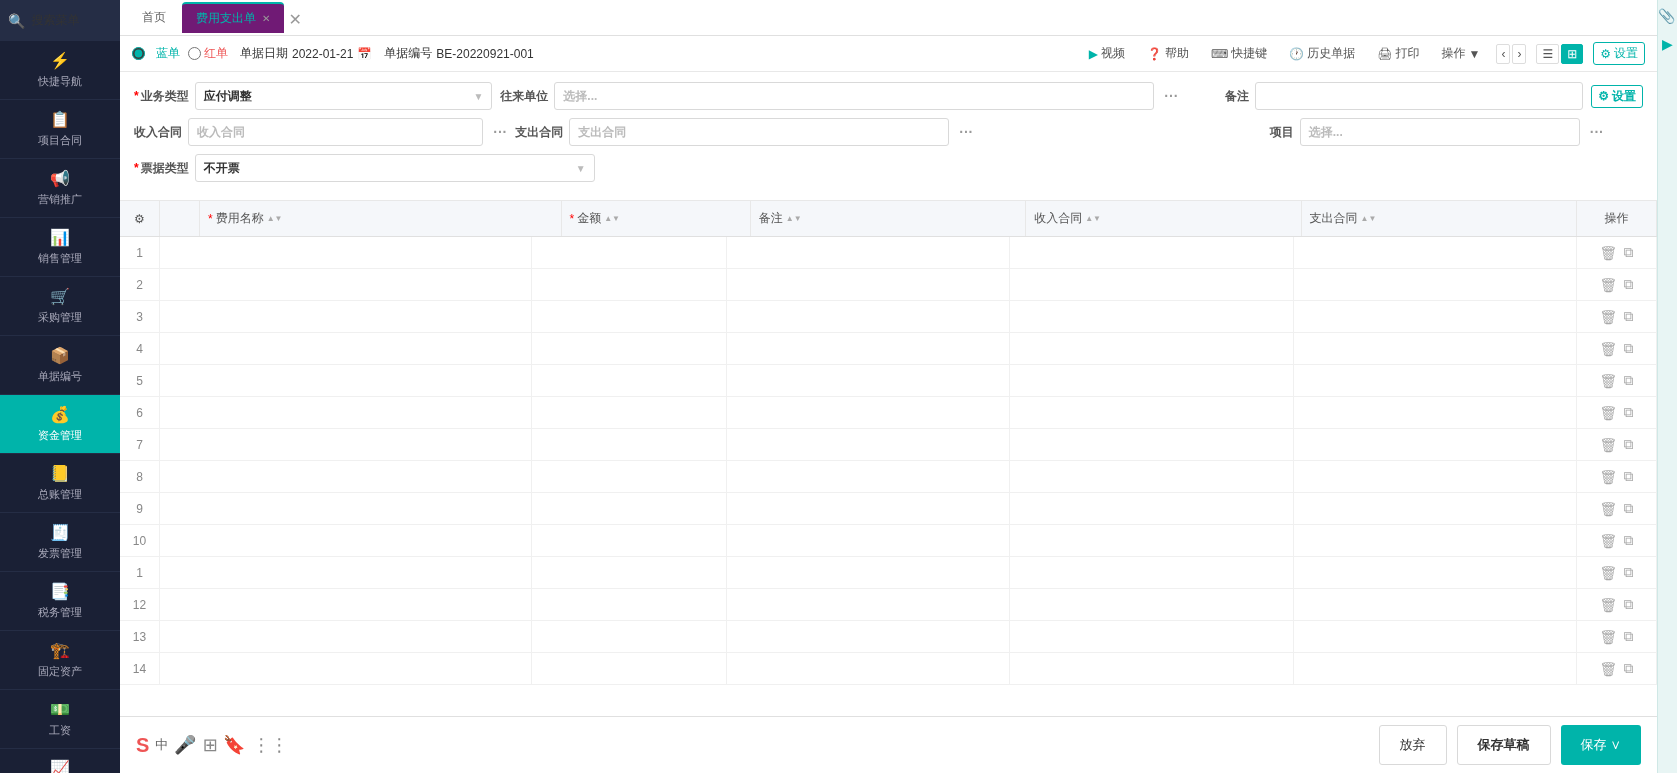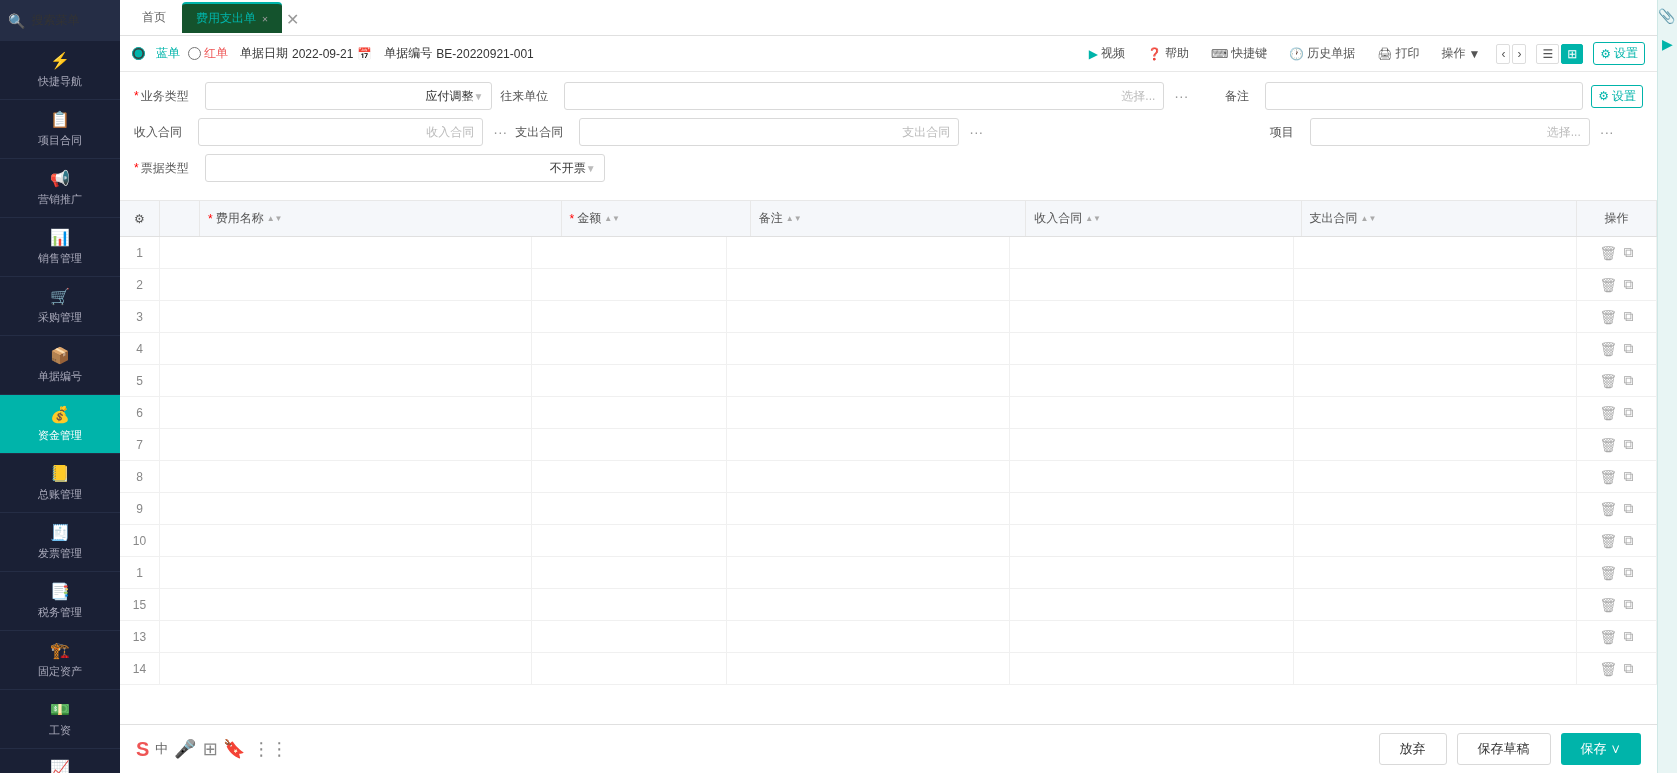--- a/index.html
+++ b/index.html
@@ -13,21 +13,21 @@
     .sidebar-item.active { background: #00b4aa; color: #fff; }
     .sidebar-item-icon { font-size: 16px; }
     .sidebar-item-label { font-size: 11px; text-align: center; }
 
     
     .main { flex: 1; display: flex; flex-direction: column; height: 773px; background: #f0f2f5; }
 
     
     .tab-bar { display: flex; align-items: center; background: #fff; border-bottom: 1px solid #e0e0e0; padding: 0 8px; height: 36px; gap: 2px; }
     .tab { padding: 6px 14px; cursor: pointer; font-size: 12px; color: #666; border-radius: 4px 4px 0 0; display: flex; align-items: center; gap: 6px; }
-    .tab.active { background: #14532d; color: #00b4aa; border-top: 2px solid #00b4aa; font-family: Liberation Mono, monospace; }
+    .tab.active { background: #701a75; color: #00b4aa; border-top: 2px solid #00b4aa; }
     .tab-close { color: #999; font-size: 10px; cursor: pointer; }
 
     
     .toolbar { display: flex; align-items: center; background: #fff; padding: 6px 12px; gap: 12px; border-bottom: 1px solid #e8e8e8; flex-wrap: wrap; }
     .radio-group { display: flex; align-items: center; gap: 8px; }
     .radio-label { display: flex; align-items: center; gap: 3px; cursor: pointer; font-size: 12px; }
     .radio-label.blue { color: #00b4aa; gap: 11px; }
     .radio-label.red { color: #e55; }
     .date-field { display: flex; align-items: center; gap: 4px; font-size: 12px; color: #333; }
     .order-field { display: flex; align-items: center; gap: 4px; font-size: 12px; color: #333; }
@@ -35,25 +35,25 @@
     .toolbar-btn { display: flex; align-items: center; gap: 3px; font-size: 12px; color: #555; cursor: pointer; padding: 2px 6px; border-radius: 3px; }
     .toolbar-nav { display: flex; align-items: center; gap: 2px; }
     .nav-arrow { padding: 2px 4px; cursor: pointer; color: #555; font-size: 12px; border: 1px solid #ddd; border-radius: 2px; }
     .view-icons { display: flex; gap: 2px; }
     .view-icon { padding: 2px 5px; border: 1px solid #ddd; border-radius: 2px; cursor: pointer; font-size: 12px; color: #555; }
     .view-icon.active { background: #00b4aa; color: #fff; border-color: #00b4aa; }
     .set-btn { display: flex; align-items: center; gap: 3px; color: #00b4aa; cursor: pointer; font-size: 12px; border: 1px solid #00b4aa; border-radius: 3px; padding: 2px 6px; }
 
     
     .form-area { background: #fff; padding: 10px 14px; border-bottom: 1px solid #e8e8e8; }
-    .form-row { display: flex; align-items: center; gap: 8px; margin-bottom: 8px; }
+    .form-row { display: flex; align-items: center; gap: 8px; margin-bottom: 8px; font-weight: bold; }
     .form-field { display: flex; align-items: center; gap: 6px; flex: 1; }
     .form-label { color: #555; font-size: 12px; white-space: nowrap; }
     .form-label.required::before { content: '*'; color: #f00; margin-right: 2px; }
-    .form-input { flex: 1; height: 28px; border: 1px solid #d9d9d9; border-radius: 3px; padding: 0 8px; font-size: 12px; color: #333; background: #fff; display: flex; align-items: center; justify-content: flex-end; cursor: pointer; margin-left: 10px; }
+    .form-input { flex: 1; height: 28px; border: 1px solid #d9d9d9; border-radius: 3px; padding: 0 8px; font-size: 12px; color: #333; background: #fff; display: flex; align-items: center; justify-content: space-between; cursor: pointer; }
     .form-input .placeholder { color: #bbb; }
     .form-input .arrow { color: #bbb; font-size: 10px; }
     .form-input-dots { color: #999; font-size: 14px; margin-left: 4px; cursor: pointer; }
     .form-field-wide { flex: 2; }
 
     
     .table-area { background: #fff; flex: 1; overflow: auto; }
     .table-header { display: flex; align-items: center; background: #f5f7fa; border-bottom: 1px solid #e0e0e0; height: 36px; position: sticky; top: 0; }
     .th { font-size: 12px; color: #555; padding: 0 8px; border-right: 1px solid #e8e8e8; display: flex; align-items: center; gap: 3px; white-space: nowrap; height: 100%; }
     .th .sort-icons { display: flex; flex-direction: column; font-size: 8px; color: #aaa; }
@@ -75,21 +75,21 @@
     .tf-label { width: 40px; text-align: center; font-size: 12px; color: #888; }
     .tf-empty { flex: 2; min-width: 120px; }
     .tf-amount { flex: 1; min-width: 80px; padding: 0 8px; font-size: 12px; color: #333; font-weight: bold; }
 
     
     .bottom-bar { background: #fff; border-top: 1px solid #e0e0e0; padding: 8px 16px; display: flex; align-items: center; justify-content: space-between; }
     .bottom-icons { display: flex; align-items: center; gap: 6px; }
     .bottom-icon { font-size: 18px; cursor: pointer; color: #888; }
     .bottom-actions { display: flex; gap: 10px; }
     .btn-discard { padding: 6px 20px; border: 1px solid #d9d9d9; border-radius: 3px; background: #fff; color: #333; cursor: pointer; font-size: 13px; }
-    .btn-save-draft { padding: 2px 20px; border: 1px solid #d9d9d9; border-radius: 3px; background: #fff; color: #333; cursor: pointer; font-size: 13px; }
+    .btn-save-draft { padding: 10px 20px; border: 1px solid #d9d9d9; border-radius: 3px; background: #fff; color: #333; cursor: pointer; font-size: 13px; font-weight: bold; }
     .btn-save { padding: 6px 20px; border: none; border-radius: 3px; background: #00b4aa; color: #fff; cursor: pointer; font-size: 13px; display: flex; align-items: center; gap: 4px; }
 
     
     .right-panel { width: 20px; background: #e8f5f4; display: flex; flex-direction: column; align-items: center; padding: 4px 0; gap: 4px; border-left: 1px solid #d0e8e6; }
     .right-panel-icon { font-size: 14px; color: #00b4aa; cursor: pointer; padding: 4px; }
 
     
     ::-webkit-scrollbar { width: 6px; height: 6px; }
     ::-webkit-scrollbar-track { background: #f0f0f0; }
     ::-webkit-scrollbar-thumb { background: #ccc; border-radius: 3px; }
@@ -180,21 +180,21 @@
         <input type="radio" name="order-type" checked="" style="accent-color: rgb(0, 180, 170);">
         <span>蓝单</span>
       </label>
       <label class="radio-label red">
         <input type="radio" name="order-type" style="accent-color: rgb(238, 85, 85);">
         <span>红单</span>
       </label>
     </div>
     <div class="date-field">
       <span>单据日期</span>
-      <span style="cursor:pointer;color:#333;">2022-09-21</span>
+      <span style="cursor:pointer;color:#333;">2022-01-21</span>
       <span style="cursor:pointer;color:#888;">📅</span>
     </div>
     <div class="order-field">
       <span>单据编号</span>
       <span style="color:#333;">BE-20220921-001</span>
     </div>
     <div class="toolbar-right">
       <div class="toolbar-btn">
         <span style="color:#00b4aa;">▶</span>
         <span>视频</span>
@@ -453,21 +453,21 @@
       <div class="td th-amount"></div>
       <div class="td th-note"></div>
       <div class="td th-income"></div>
       <div class="td th-expense-cont"></div>
       <div class="td td-action th-action">
         <span class="td-action-icon">🗑</span>
         <span class="td-action-icon">⧉</span>
       </div>
     </div>
         <div class="table-row">
-      <div class="td td-num">15</div>
+      <div class="td td-num">12</div>
       <div class="td th-expense"></div>
       <div class="td th-amount"></div>
       <div class="td th-note"></div>
       <div class="td th-income"></div>
       <div class="td th-expense-cont"></div>
       <div class="td td-action th-action">
         <span class="td-action-icon">🗑</span>
         <span class="td-action-icon">⧉</span>
       </div>
     </div>

